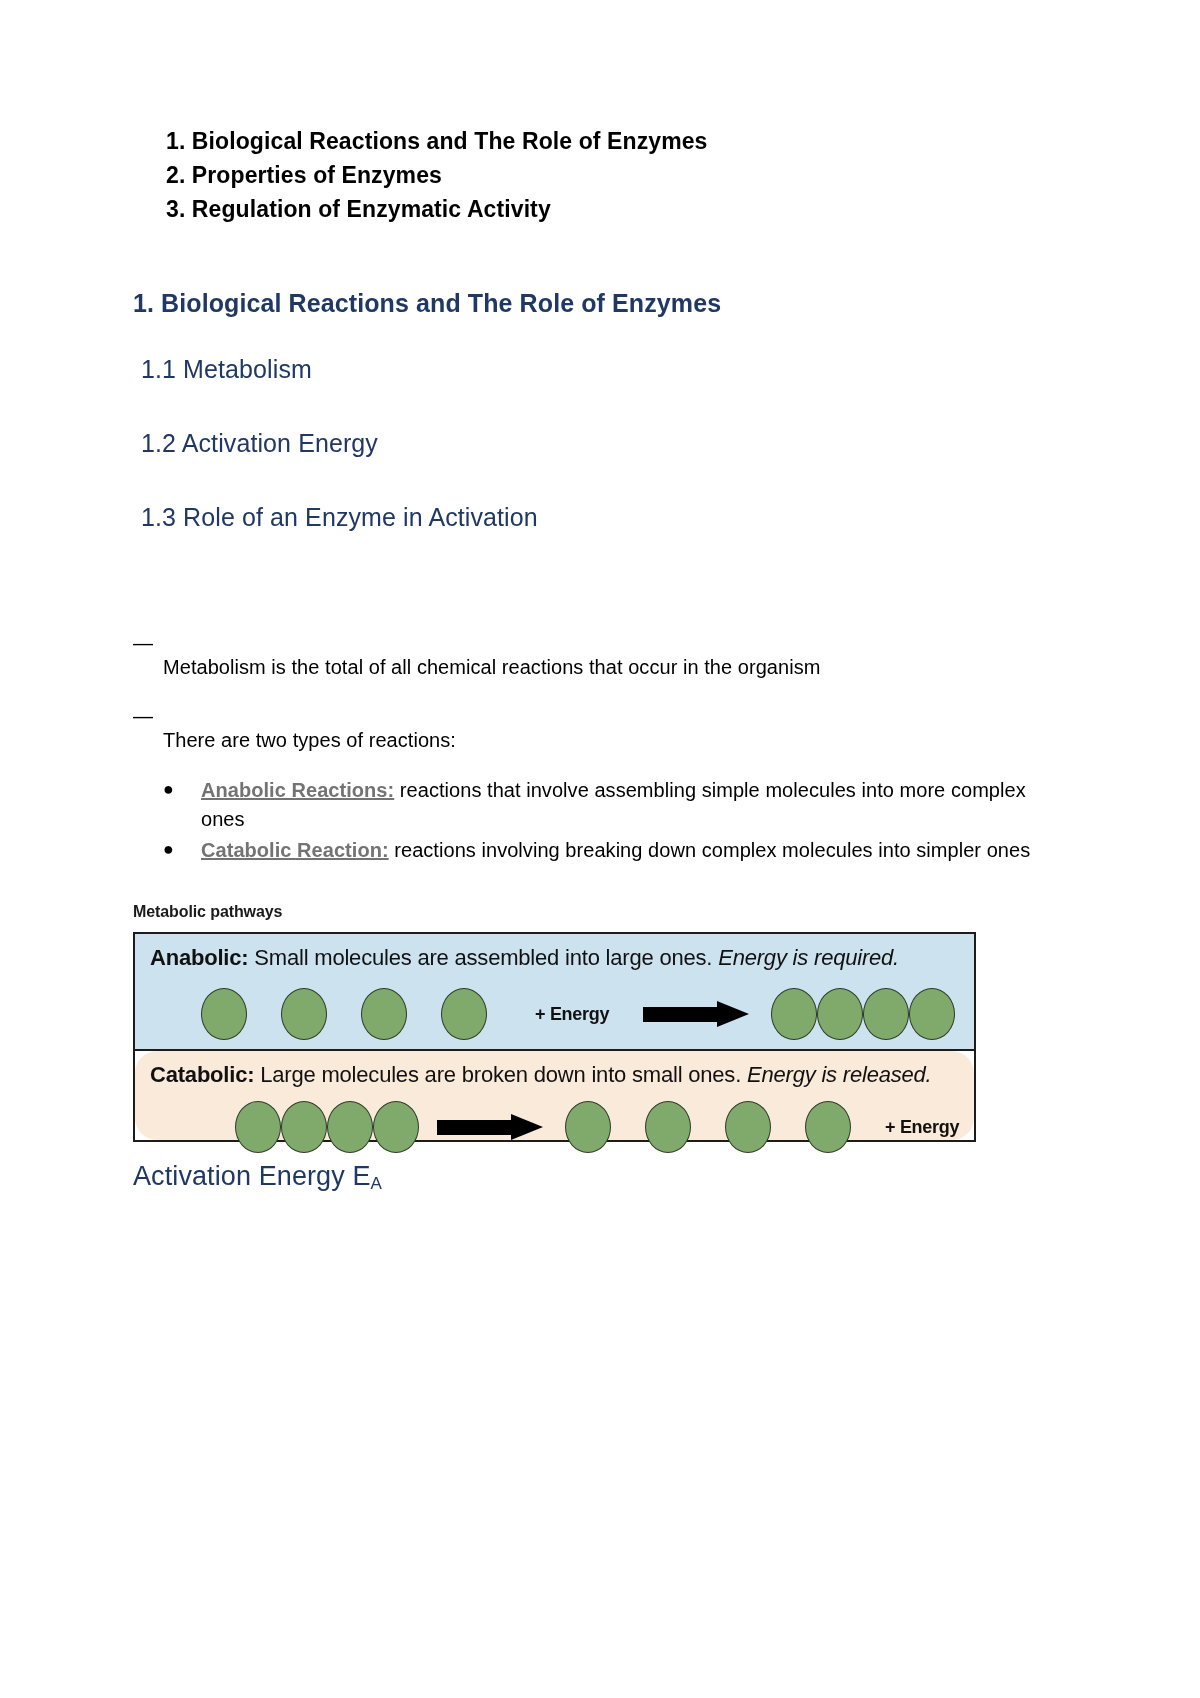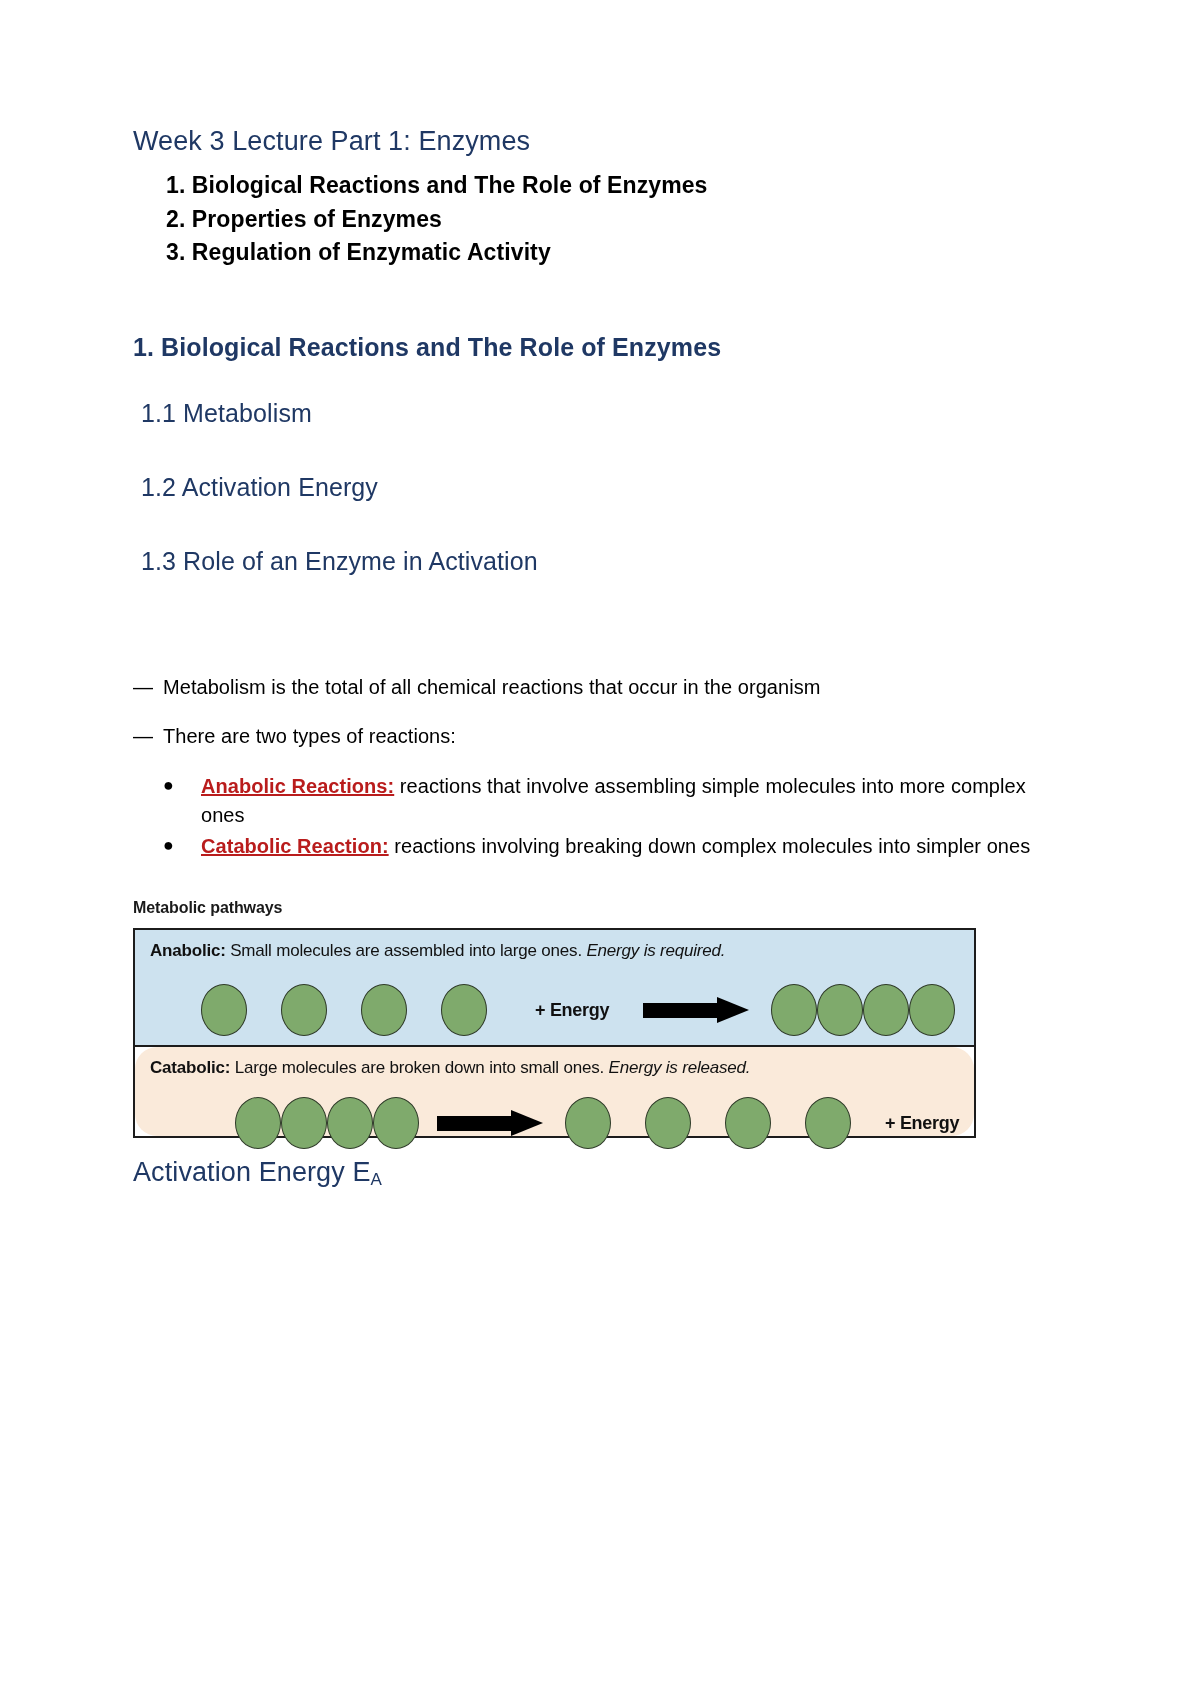--- a/index.html
+++ b/index.html
@@ -81,21 +81,21 @@
     font-size: 20px;
     line-height: 1.35;
     margin: 0 0 22px 0;
     letter-spacing: 0.05px;
   }
   .dash-mark {
     width: 30px;
     flex: 0 0 30px;
     color: #000;
   }
-  .dash-text { flex: 1; }
+  .dash-text { flex: 1; margin-top: 24px; }
 
   .bullets {
     list-style: none;
     margin: 0;
     padding: 0 0 0 30px;
   }
   .bullets li {
     display: flex;
     color: #000000;
     font-size: 20px;
@@ -104,21 +104,21 @@
     margin-bottom: 2px;
   }
   .bullet-mark {
     flex: 0 0 38px;
     width: 38px;
     font-size: 18px;
     line-height: 1.45;
   }
   .bullet-text { flex: 1; }
   .term {
-    color: #b91c1c;
+    color: #737373;
     font-weight: bold;
     text-decoration: underline;
   }
 
   
   .figure-caption {
     font-family: "Liberation Sans", sans-serif;
     font-size: 16px;
     font-weight: bold;
     color: #1a1a1a;
@@ -139,21 +139,21 @@
     border-bottom: 2px solid #1c1c1c;
     height: 117px;
   }
   .panel-catabolic {
     background: #faeada;
     height: 89px;
     border-radius: 22px;
   }
   .panel-text {
     font-family: "Liberation Sans", sans-serif;
-    font-size: 17px;
+    font-size: 22px;
     color: #111111;
     padding: 11px 0 0 15px;
     letter-spacing: -0.2px;
     white-space: nowrap;
   }
   .panel-text b { font-weight: bold; }
   .panel-text i { font-style: italic; }
 
   .row {
     position: absolute;
@@ -226,21 +226,20 @@
     position: relative;
     top: 4px;
   }
 </style>
 </head>
 <body>
 
 <div class="page">
   <div class="content">
 
-    <h1 class="doc-title">Week 3 Lecture Part 1: Enzymes</h1>
 
     <ol class="toc">
       <li>1. Biological Reactions and The Role of Enzymes</li>
       <li>2. Properties of Enzymes</li>
       <li>3. Regulation of Enzymatic Activity</li>
     </ol>
 
     <div class="spacer-lg"></div>
 
     <h2 class="h1-blue">1. Biological Reactions and The Role of Enzymes</h2>

